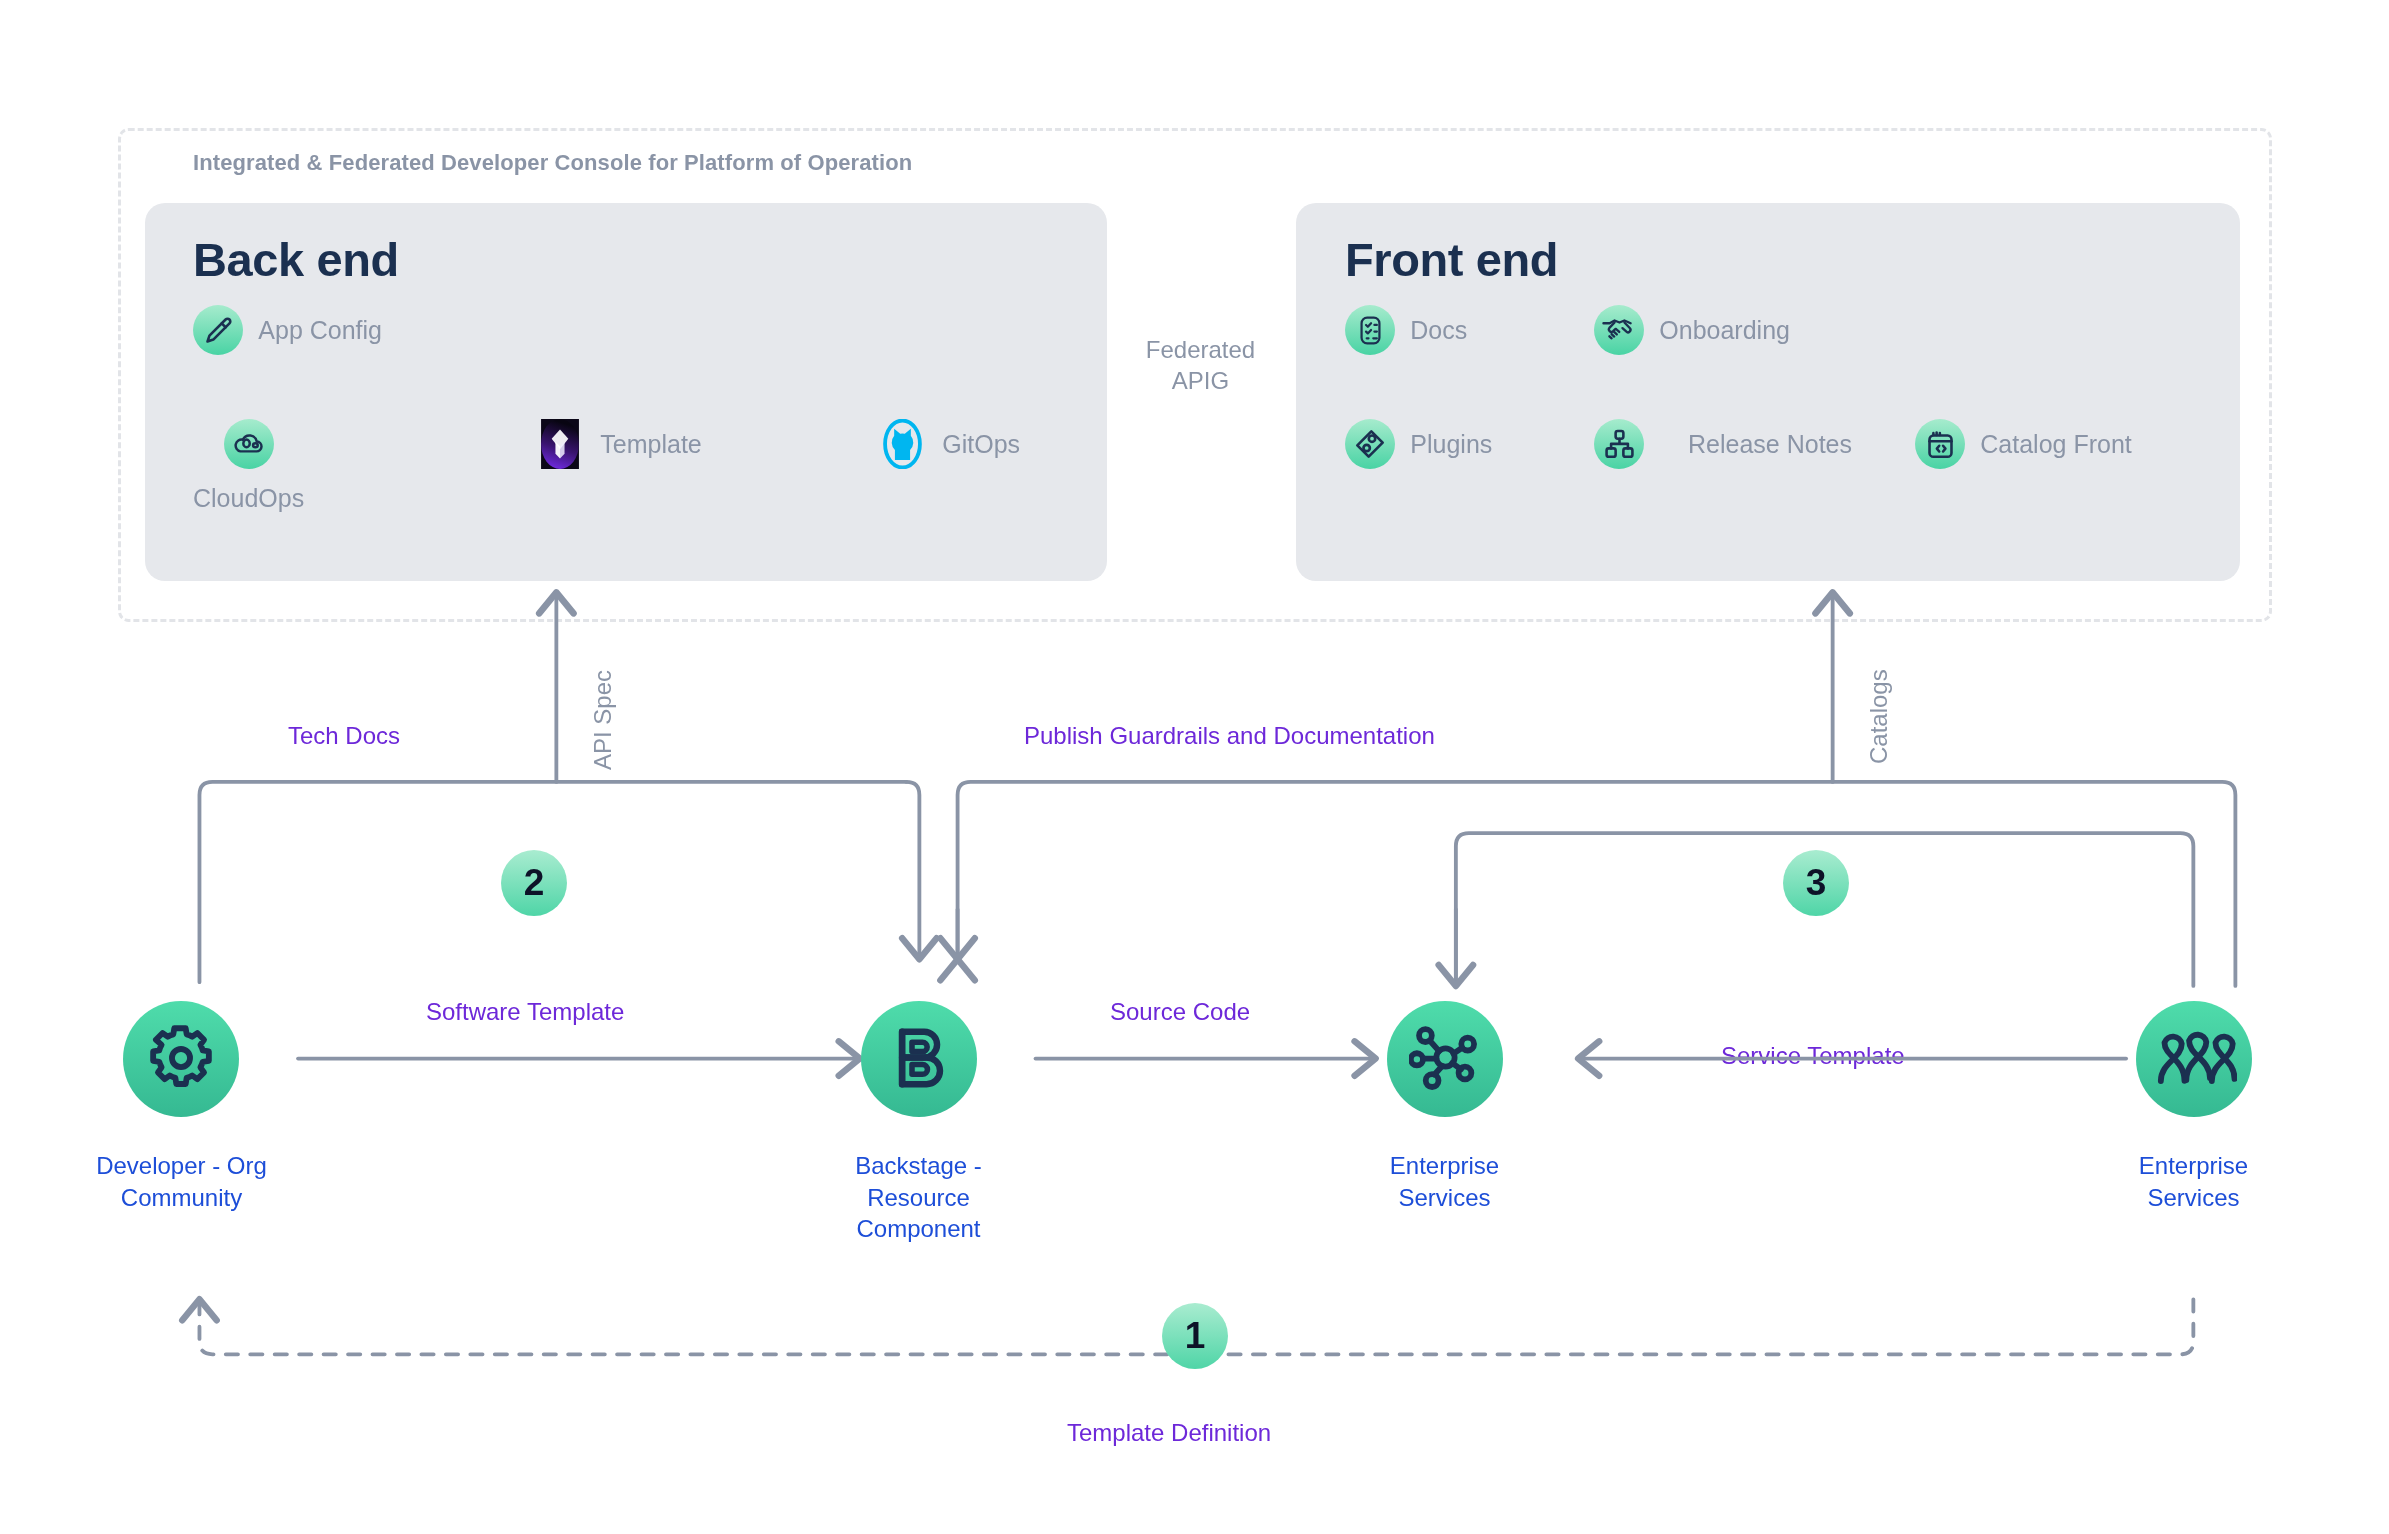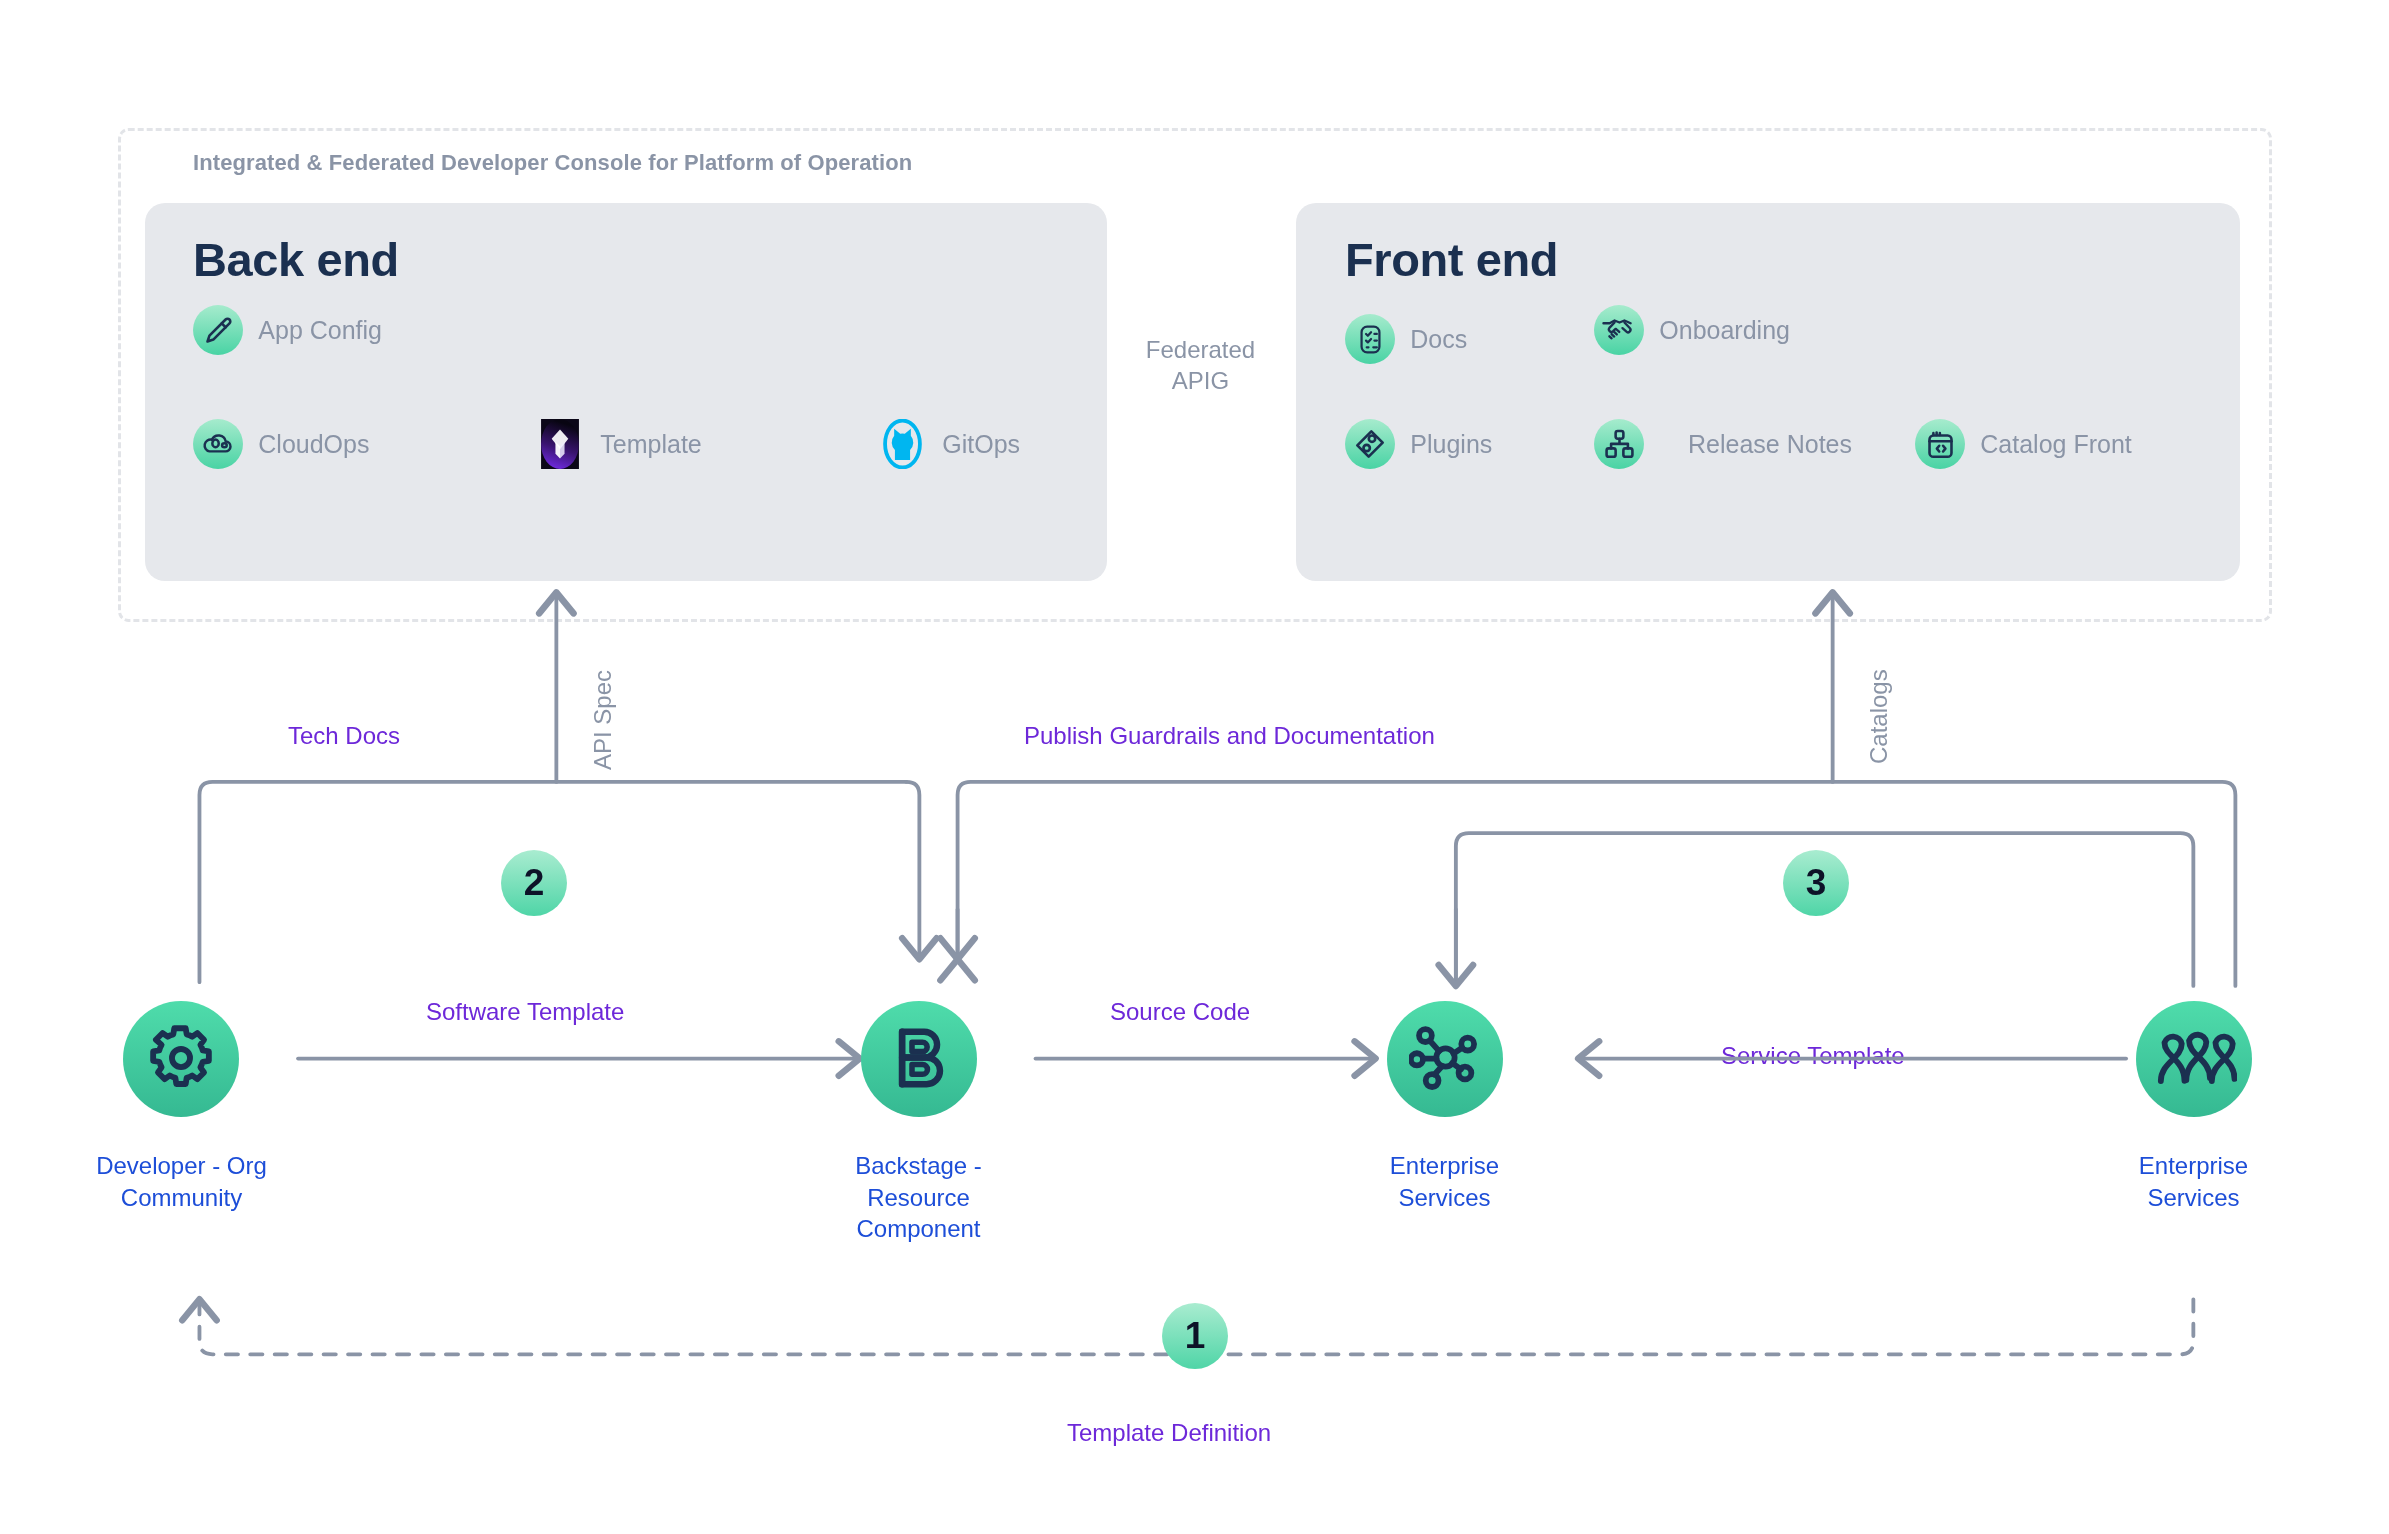--- a/index.html
+++ b/index.html
@@ -75,21 +75,21 @@
   <div class="feat" style="left:193px;top:305px;">
     <span class="badge">
       <svg width="31" height="31" viewBox="0 0 24 24" fill="none" stroke="#1b3050" stroke-width="2" stroke-linecap="round" stroke-linejoin="round">
         <path d="M17.5 3.5a2.1 2.1 0 0 1 3 3L8 19l-4.5 1.5L5 16z"></path>
         <path d="M14.5 6.5l3 3"></path>
       </svg>
     </span>
     <span class="lbl">App Config</span>
   </div>
 
-  <div class="feat" style="left:193px;top:419px;">
+  <div class="feat" style="left:193px;top:419px;flex-direction:column;">
     <span class="badge">
       <svg width="32" height="32" viewBox="0 0 26 24" fill="none" stroke="#1b3050" stroke-width="2" stroke-linecap="round" stroke-linejoin="round">
         <path d="M6 18h13a4 4 0 0 0 .3-8A6 6 0 0 0 8 8.5 4.6 4.6 0 0 0 6 18z"></path>
         <ellipse cx="11" cy="11.5" rx="2.6" ry="3.1"></ellipse>
         <ellipse cx="18.2" cy="13" rx="1.9" ry="1.6"></ellipse>
       </svg>
     </span>
     <span class="lbl">CloudOps</span>
   </div>
 
@@ -120,21 +120,21 @@
         <path d="M20 22 l0 -9 l8 6.5 a16 16 0 0 1 6 0 l8 -6.5 l0 9
                  a14 14 0 0 1 -1 19 l0 13 l-20 0 l0 -13 a14 14 0 0 1 -1 -19 z" fill="#00b6f0"></path>
       </svg>
     </span>
     <span class="lbl">GitOps</span>
   </div>
 
   <div class="panel" id="panel-front"></div>
   <div class="panel-title" id="title-front">Front end</div>
 
-  <div class="feat" style="left:1345px;top:314px;text-align:right;">
+  <div class="feat" style="left:1345px;top:305px;text-align:right;">
     <span class="badge">
       <svg width="29" height="29" viewBox="0 0 22 26" fill="none" stroke="#1b3050" stroke-width="2" stroke-linecap="round" stroke-linejoin="round">
         <rect x="3" y="1.5" width="16" height="23" rx="5"></rect>
         <path d="M7 8l1.6 1.6L11.5 6.5"></path>
           <path d="M14.5 8h2.2"></path>
         <path d="M7 14l1.6 1.6L11.5 12.5"></path>
           <path d="M14.5 14h2.2"></path>
         <path d="M7.6 20h1.6"></path>
           <path d="M13.5 20h3.2"></path>
       </svg>

